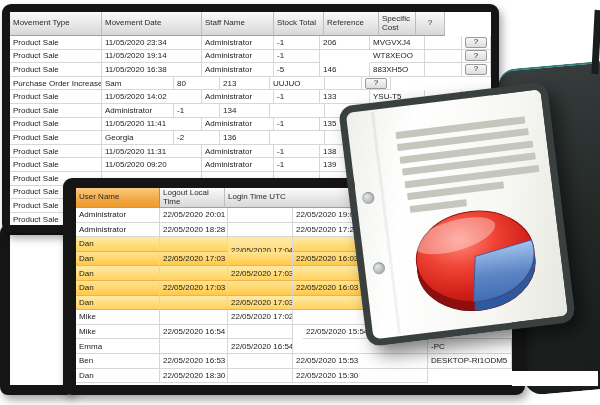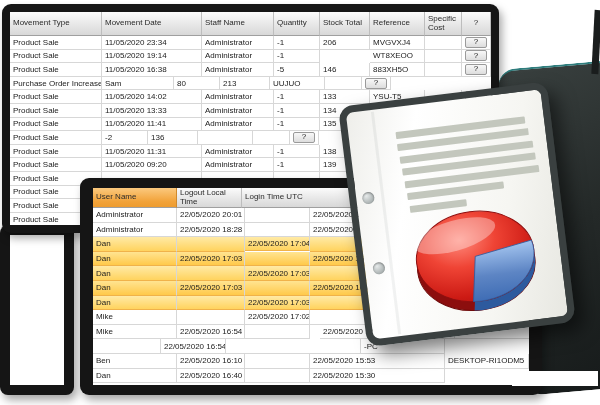--- a/index.html
+++ b/index.html
@@ -2,21 +2,21 @@
 <html><head>
 <meta charset="utf-8">
 <style>
   html,body{margin:0;padding:0;}
   body{width:600px;height:405px;position:relative;overflow:hidden;background:#ffffff;
        font-family:"Liberation Sans",sans-serif;}
   
   .frame{position:absolute;background:#151515;border-radius:9px;box-sizing:border-box;
          box-shadow:3px 5px 9px rgba(0,0,0,.35);}
   .frame-top{left:2px;top:4px;width:497px;height:229px;padding:8px;z-index:3;}
-  .frame-bottom{left:80px;top:178px;width:462px;height:217px;padding:10px 13px;z-index:4;}
+  .frame-bottom{left:63px;top:178px;width:462px;height:217px;padding:10px 13px;z-index:4;}
   .frame-blank{left:0px;top:225px;width:74px;height:170px;padding:10px;z-index:2;border-radius:8px;}
   .blank-panel{width:100%;height:100%;background:#ffffff;}
   
   .backdrop{position:absolute;left:497px;top:70px;width:215px;height:325px;z-index:1;
             background:linear-gradient(160deg,#39403f,#242928 45%,#161a1a 90%);
             border-top:2px solid #2f7d7d;border-radius:18px;
             transform:rotate(-5deg);transform-origin:0 0;}
   .edge-strip{position:absolute;left:593px;top:10px;width:7px;height:64px;background:#1a1d1d;
               transform:rotate(3deg);z-index:1;}
   
@@ -58,21 +58,20 @@
 <div class="frame frame-blank">
   <div class="blank-panel"></div>
 </div>
 
 <div class="frame frame-top">
   <div id="movement-grid" class="grid">
       <div class="g-row g-head" style="height: 24px;">
         <div class="g-cell" style="width: 92px; flex: 0 0 92px; height: 24px;">Movement Type</div>
         <div class="g-cell" style="width: 100px; flex: 0 0 100px; height: 24px;">Movement Date</div>
         <div class="g-cell" style="width: 72px; flex: 0 0 72px; height: 24px;">Staff Name</div>
-        <div class="g-cell" style="width: 46px; flex: 0 0 46px; height: 24px;">Quantity</div>
         <div class="g-cell" style="width: 50px; flex: 0 0 50px; height: 24px;">Stock Total</div>
         <div class="g-cell" style="width: 55px; flex: 0 0 55px; height: 24px;">Reference</div>
         <div class="g-cell" style="width: 37px; flex: 0 0 37px; height: 24px;">Specific Cost</div>
         <div class="g-cell c-center" style="width: 29px; flex: 0 0 29px; height: 24px;">?</div>
       </div>
       <div class="g-row" style="height: 13.6px;">
         <div class="g-cell" style="width: 92px; flex: 0 0 92px; height: 13.6px;">Product Sale</div>
         <div class="g-cell" style="width: 100px; flex: 0 0 100px; height: 13.6px;">11/05/2020 23:34</div>
         <div class="g-cell" style="width: 72px; flex: 0 0 72px; height: 13.6px;">Administrator</div>
         <div class="g-cell" style="width: 46px; flex: 0 0 46px; height: 13.6px;">-1</div>
@@ -125,21 +124,20 @@
         <div class="g-cell" style="width: 46px; flex: 0 0 46px; height: 13.6px;">-1</div>
         <div class="g-cell" style="width: 50px; flex: 0 0 50px; height: 13.6px;">133</div>
         <div class="g-cell" style="width: 55px; flex: 0 0 55px; height: 13.6px;">YSU-T5</div>
         <div class="g-cell" style="width: 37px; flex: 0 0 37px; height: 13.6px;"></div>
         <div class="g-cell c-center" style="width: 29px; flex: 0 0 29px; height: 13.6px;">
           <button class="qbtn">?</button>
         </div>
       </div>
       <div class="g-row" style="height: 13.6px;">
         <div class="g-cell" style="width: 92px; flex: 0 0 92px; height: 13.6px;">Product Sale</div>
-        <div class="g-cell" style="width: 100px; flex: 0 0 100px; height: 13.6px;">11/05/2020 13:33</div>
         <div class="g-cell" style="width: 72px; flex: 0 0 72px; height: 13.6px;">Administrator</div>
         <div class="g-cell" style="width: 46px; flex: 0 0 46px; height: 13.6px;">-1</div>
         <div class="g-cell" style="width: 50px; flex: 0 0 50px; height: 13.6px;">134</div>
         <div class="g-cell" style="width: 55px; flex: 0 0 55px; height: 13.6px;"></div>
         <div class="g-cell" style="width: 37px; flex: 0 0 37px; height: 13.6px;"></div>
         <div class="g-cell c-center" style="width: 29px; flex: 0 0 29px; height: 13.6px;">
           <button class="qbtn">?</button>
         </div>
       </div>
       <div class="g-row" style="height: 13.6px;">
@@ -149,20 +147,21 @@
         <div class="g-cell" style="width: 46px; flex: 0 0 46px; height: 13.6px;">-1</div>
         <div class="g-cell" style="width: 50px; flex: 0 0 50px; height: 13.6px;">135</div>
         <div class="g-cell" style="width: 55px; flex: 0 0 55px; height: 13.6px;"></div>
         <div class="g-cell" style="width: 37px; flex: 0 0 37px; height: 13.6px;"></div>
         <div class="g-cell c-center" style="width: 29px; flex: 0 0 29px; height: 13.6px;">
           <button class="qbtn">?</button>
         </div>
       </div>
       <div class="g-row" style="height: 13.6px;">
         <div class="g-cell" style="width: 92px; flex: 0 0 92px; height: 13.6px;">Product Sale</div>
+        <div class="g-cell" style="width: 72px; flex: 0 0 72px; height: 13.6px;">Georgia</div>
         <div class="g-cell" style="width: 46px; flex: 0 0 46px; height: 13.6px;">-2</div>
         <div class="g-cell" style="width: 50px; flex: 0 0 50px; height: 13.6px;">136</div>
         <div class="g-cell" style="width: 55px; flex: 0 0 55px; height: 13.6px;"></div>
         <div class="g-cell" style="width: 37px; flex: 0 0 37px; height: 13.6px;"></div>
         <div class="g-cell c-center" style="width: 29px; flex: 0 0 29px; height: 13.6px;">
           <button class="qbtn">?</button>
         </div>
       </div>
       <div class="g-row" style="height: 13.6px;">
         <div class="g-cell" style="width: 92px; flex: 0 0 92px; height: 13.6px;">Product Sale</div>
@@ -257,21 +256,21 @@
       <div class="g-row" style="height: 14.6px;">
         <div class="g-cell" style="width: 84px; flex: 0 0 84px; height: 14.6px;">Administrator</div>
         <div class="g-cell" style="width: 68px; flex: 0 0 68px; height: 14.6px;">22/05/2020 18:28</div>
         <div class="g-cell" style="width: 65px; flex: 0 0 65px; height: 14.6px;"></div>
         <div class="g-cell" style="width: 135px; flex: 0 0 135px; height: 14.6px;">22/05/2020 17:28</div>
         <div class="g-cell" style="width: 84px; flex: 0 0 84px; height: 14.6px;"></div>
       </div>
       <div class="g-row hl1" style="height: 14.6px;">
         <div class="g-cell" style="width: 84px; flex: 0 0 84px; height: 14.6px;">Dan</div>
         <div class="g-cell" style="width: 68px; flex: 0 0 68px; height: 14.6px;"></div>
-        <div class="g-cell" style="width: 65px; flex: 0 0 65px; height: 14px;">22/05/2020 17:04</div>
+        <div class="g-cell" style="width: 65px; flex: 0 0 65px; height: 27px;">22/05/2020 17:04</div>
         <div class="g-cell" style="width: 135px; flex: 0 0 135px; height: 14.6px;"></div>
         <div class="g-cell" style="width: 84px; flex: 0 0 84px; height: 14.6px;"></div>
       </div>
       <div class="g-row hl2" style="height: 14.6px;">
         <div class="g-cell" style="width: 84px; flex: 0 0 84px; height: 14.6px;">Dan</div>
         <div class="g-cell" style="width: 68px; flex: 0 0 68px; height: 14.6px;">22/05/2020 17:03</div>
         <div class="g-cell" style="width: 65px; flex: 0 0 65px; height: 14.6px;"></div>
         <div class="g-cell" style="width: 135px; flex: 0 0 135px; height: 14.6px;">22/05/2020 16:03</div>
         <div class="g-cell" style="width: 84px; flex: 0 0 84px; height: 14.6px;"></div>
       </div>
@@ -304,35 +303,36 @@
         <div class="g-cell" style="width: 84px; flex: 0 0 84px; height: 14.6px;"></div>
       </div>
       <div class="g-row" style="height: 14.6px;">
         <div class="g-cell" style="width: 84px; flex: 0 0 84px; height: 14.6px;">Mike</div>
         <div class="g-cell" style="width: 68px; flex: 0 0 68px; height: 14.6px;">22/05/2020 16:54</div>
         <div class="g-cell" style="width: 65px; flex: 0 0 65px; height: 14.6px;"></div>
         <div class="g-cell" style="width: 135px; flex: 0 0 135px; height: 14.6px; margin-left: 10px;">22/05/2020 15:54</div>
         <div class="g-cell" style="width: 84px; flex: 0 0 84px; height: 14.6px;"></div>
       </div>
       <div class="g-row" style="height: 14.6px;">
+        <div class="g-cell" style="width: 84px; flex: 0 0 84px; height: 14.6px;">Emma</div>
         <div class="g-cell" style="width: 68px; flex: 0 0 68px; height: 14.6px;"></div>
         <div class="g-cell" style="width: 65px; flex: 0 0 65px; height: 14.6px;">22/05/2020 16:54</div>
         <div class="g-cell" style="width: 135px; flex: 0 0 135px; height: 14.6px;"></div>
         <div class="g-cell" style="width: 84px; flex: 0 0 84px; height: 14.6px;">-PC</div>
       </div>
       <div class="g-row" style="height: 14.6px;">
         <div class="g-cell" style="width: 84px; flex: 0 0 84px; height: 14.6px;">Ben</div>
-        <div class="g-cell" style="width: 68px; flex: 0 0 68px; height: 14.6px;">22/05/2020 16:10</div>
+        <div class="g-cell" style="width: 68px; flex: 0 0 68px; height: 14.6px;">22/05/2020 16:53</div>
         <div class="g-cell" style="width: 65px; flex: 0 0 65px; height: 14.6px;"></div>
         <div class="g-cell" style="width: 135px; flex: 0 0 135px; height: 14.6px;">22/05/2020 15:53</div>
         <div class="g-cell" style="width: 84px; flex: 0 0 84px; height: 14.6px;">DESKTOP-RI1ODM5</div>
       </div>
       <div class="g-row" style="height: 14.6px;">
         <div class="g-cell" style="width: 84px; flex: 0 0 84px; height: 14.6px;">Dan</div>
-        <div class="g-cell" style="width: 68px; flex: 0 0 68px; height: 14.6px;">22/05/2020 16:40</div>
+        <div class="g-cell" style="width: 68px; flex: 0 0 68px; height: 14.6px;">22/05/2020 18:30</div>
         <div class="g-cell" style="width: 65px; flex: 0 0 65px; height: 14.6px;"></div>
         <div class="g-cell" style="width: 135px; flex: 0 0 135px; height: 14.6px;">22/05/2020 15:30</div>
       </div>
     </div>
 </div>
 
 <div class="doc">
   <div class="page"></div>
   <div class="fold"></div>
   <div class="tbar" style="left:54px;top:32px;width:130px;"></div>

